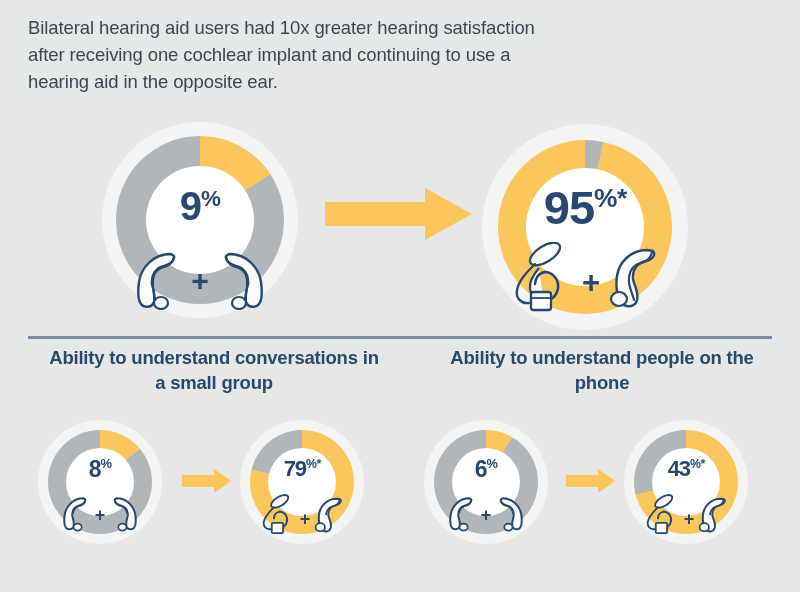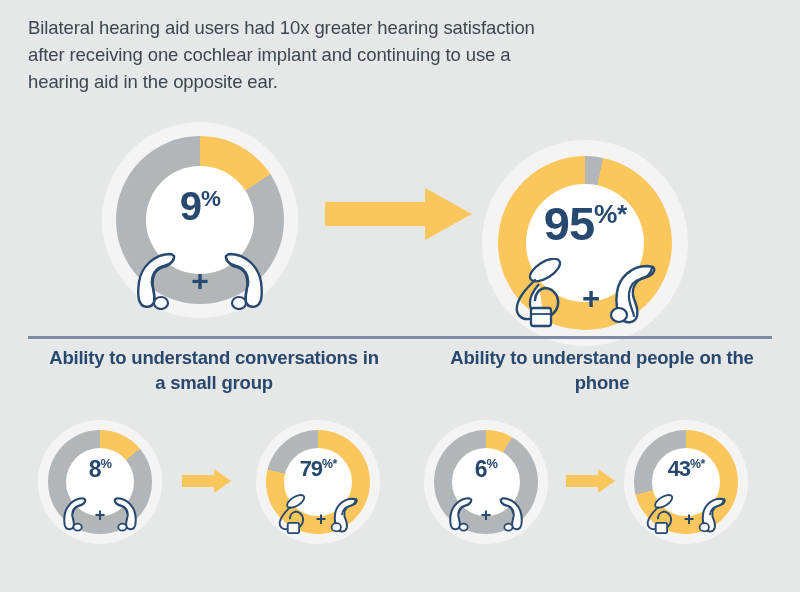--- a/index.html
+++ b/index.html
@@ -98,21 +98,21 @@
   
   #big-row { position: absolute; left: 0; top: 0; width: 800px; height: 330px; }
 
   #donut-before-main { left: 102px; top: 122px; width: 196px; height: 196px; }
   #donut-before-main .ring { left: 14px; top: 14px; width: 168px; height: 168px; }
   #donut-before-main .hole { left: 44px; top: 44px; width: 108px; height: 108px; }
   #donut-before-main .value { top: 62px; font-size: 40px; }
   #donut-before-main .icons { top: 126px; }
   #donut-before-main .plus { font-size: 30px; margin: 0 2px 14px; }
 
-  #donut-after-main { left: 482px; top: 140px; width: 206px; height: 206px; }
+  #donut-after-main { left: 482px; top: 124px; width: 206px; height: 206px; }
   #donut-after-main .ring { left: 16px; top: 16px; width: 174px; height: 174px; }
   #donut-after-main .hole { left: 44px; top: 44px; width: 118px; height: 118px; }
   #donut-after-main .value { top: 56px; font-size: 47px; }
   #donut-after-main .icons { top: 118px; }
   #donut-after-main .plus { font-size: 31px; margin: 0 3px 16px; }
 
   
   .arrow { position: absolute; }
   #arrow-main { left: 325px; top: 186px; width: 148px; height: 56px; }
   #arrow-left-small { left: 182px; top: 468px; width: 50px; height: 26px; }
@@ -133,21 +133,21 @@
 
   
   .donut-small .ring { left: 10px; top: 10px; width: 104px; height: 104px; }
   .donut-small .hole { left: 28px; top: 28px; width: 68px; height: 68px; }
   .donut-small { width: 124px; height: 124px; }
   .donut-small .value { top: 36px; font-size: 23px; }
   .donut-small .icons { top: 74px; }
   .donut-small .plus { font-size: 18px; margin: 0 1px 8px; }
 
   #donut-group-before { left: 38px; top: 420px; }
-  #donut-group-after  { left: 256px; top: 420px; }
+  #donut-group-after  { left: 240px; top: 420px; }
   #donut-phone-before { left: 424px; top: 420px; }
   #donut-phone-after  { left: 624px; top: 420px; }
 
   .donut-small.wide .value { font-size: 22px; }
 </style>
 </head>
 <body>
 
 <div id="infographic">
 

